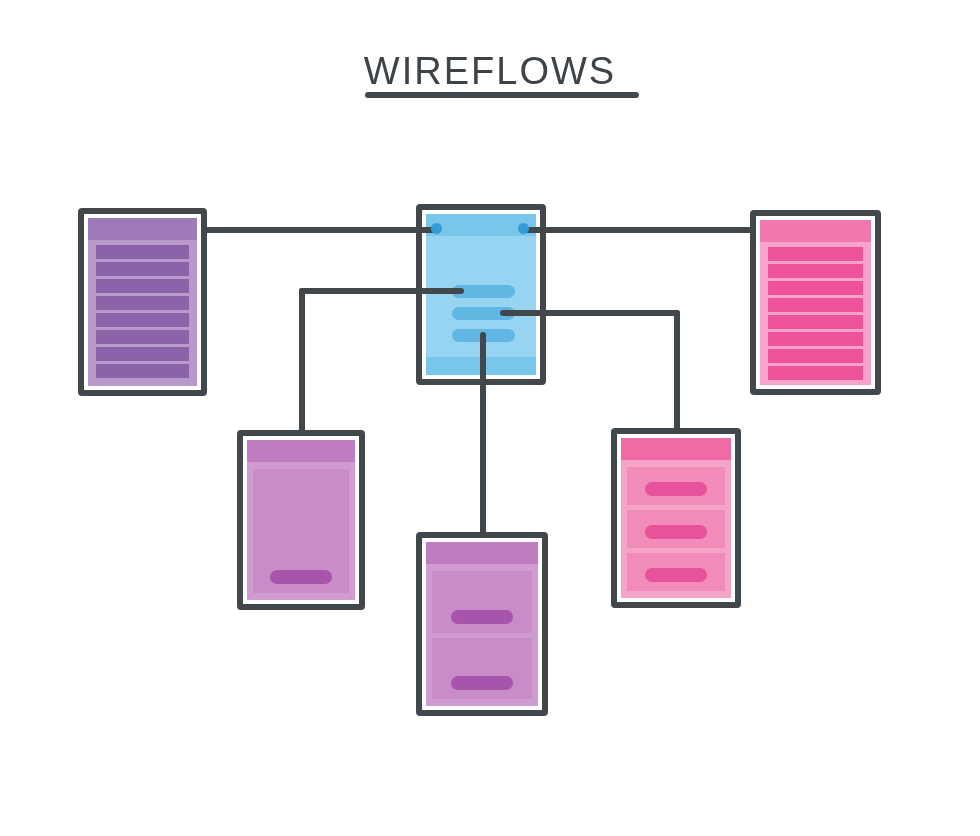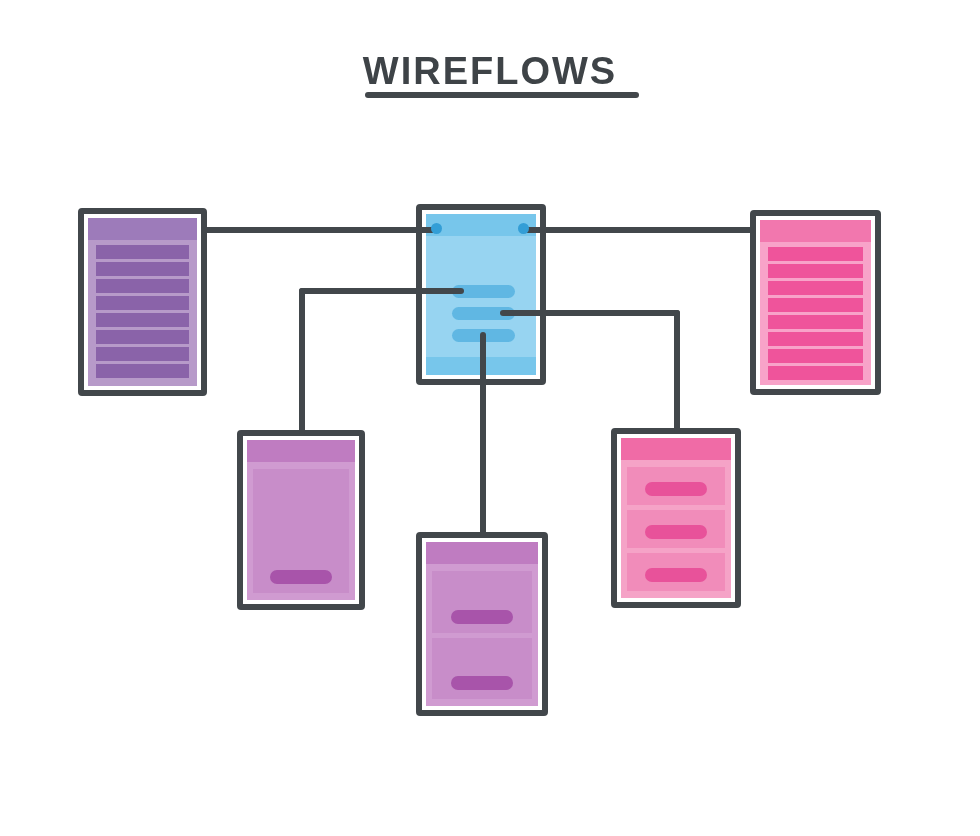--- a/index.html
+++ b/index.html
@@ -7,21 +7,21 @@
     width:980px; height:836px; position:relative;
     background:var(--bg, #ffffff);
     font-family:"Liberation Sans", sans-serif;
     overflow:hidden;
   }
   .canvas { position:absolute; left:0; top:0; width:980px; height:836px; }
 
   
   .title-wrap { position:absolute; top:50px; left:0; width:100%; text-align:center; }
   .title {
-    font-size:38px; font-weight:bold; letter-spacing:2px;
+    font-size:38px; font-weight:normal; letter-spacing:2px;
     color:var(--title-color, #3e4347);
   }
   .title-underline {
     position:absolute; left:365px; top:92px; width:274px; height:6px;
     border-radius:3px; background:var(--stroke, #42474b);
   }
 
   
   .frame {
     position:absolute; box-sizing:border-box;

